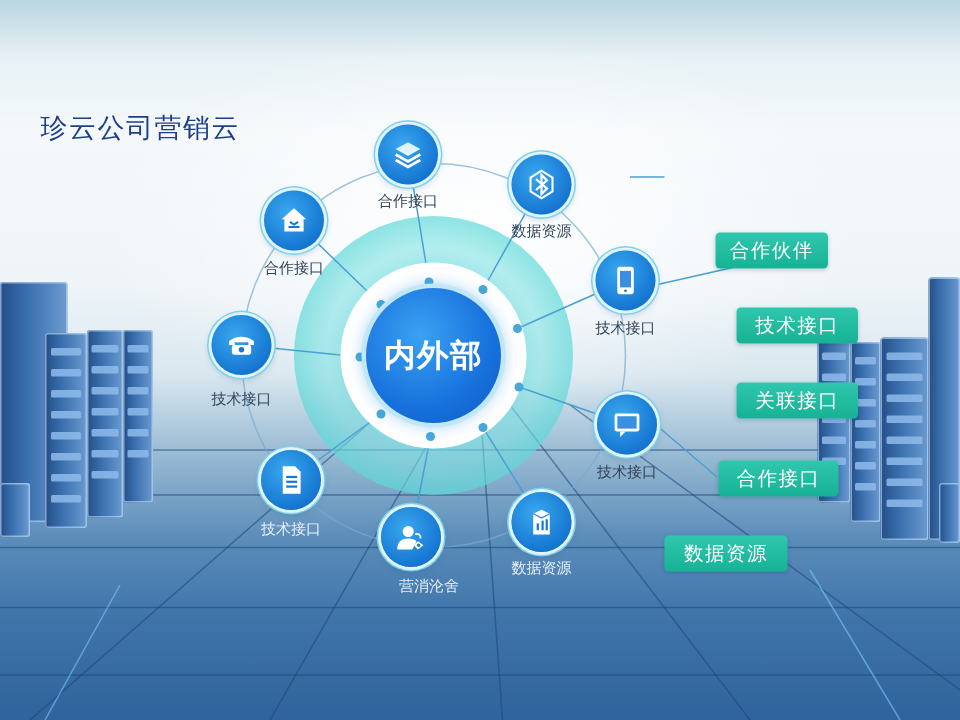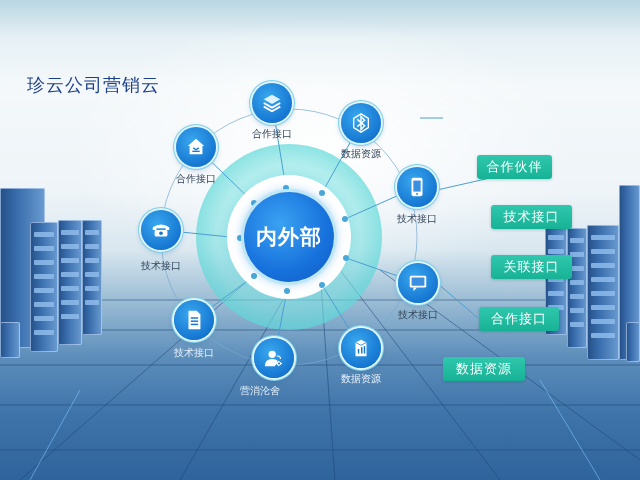--- a/index.html
+++ b/index.html
@@ -241,21 +241,21 @@
 
   <div class="node" style="left:254px;top:338px;">
     <svg viewBox="0 0 24 24">
         <circle cx="10" cy="8" r="4" fill="#fff"></circle>
         <path d="M2 21 Q2 13 10 13 Q14 13 16 15 L13 21 Z" fill="#fff"></path>
         <path d="M17 15 L21 18 L17 21 L14 18 Z" fill="#fff"></path>
         <circle cx="17.5" cy="18" r="1.2" fill="#1677d2"></circle>
         <path d="M15 10 Q19 9 19 13" stroke="#fff" stroke-width="1.3" fill="none"></path>
       </svg>
   </div>
-  <div class="node-label light" style="left:260px;top:384px;">营消沦舍</div>
+  <div class="node-label light" style="left:286px;top:384px;">营消沦舍</div>
 
   <div class="node" style="left:341px;top:328px;">
     <svg viewBox="0 0 24 24">
         <path d="M6 6 L12 3 L18 6 L18 21 L6 21 Z" fill="#fff"></path>
         <path d="M6 6 L12 9 L18 6" stroke="#3a8fe0" stroke-width="1" fill="none"></path>
         <rect x="8.5" y="13" width="1.6" height="5" fill="#1677d2"></rect>
         <rect x="12" y="11" width="1.6" height="7" fill="#1677d2"></rect>
         <rect x="15" y="10" width="1.6" height="8" fill="#1677d2"></rect>
       </svg>
   </div>

